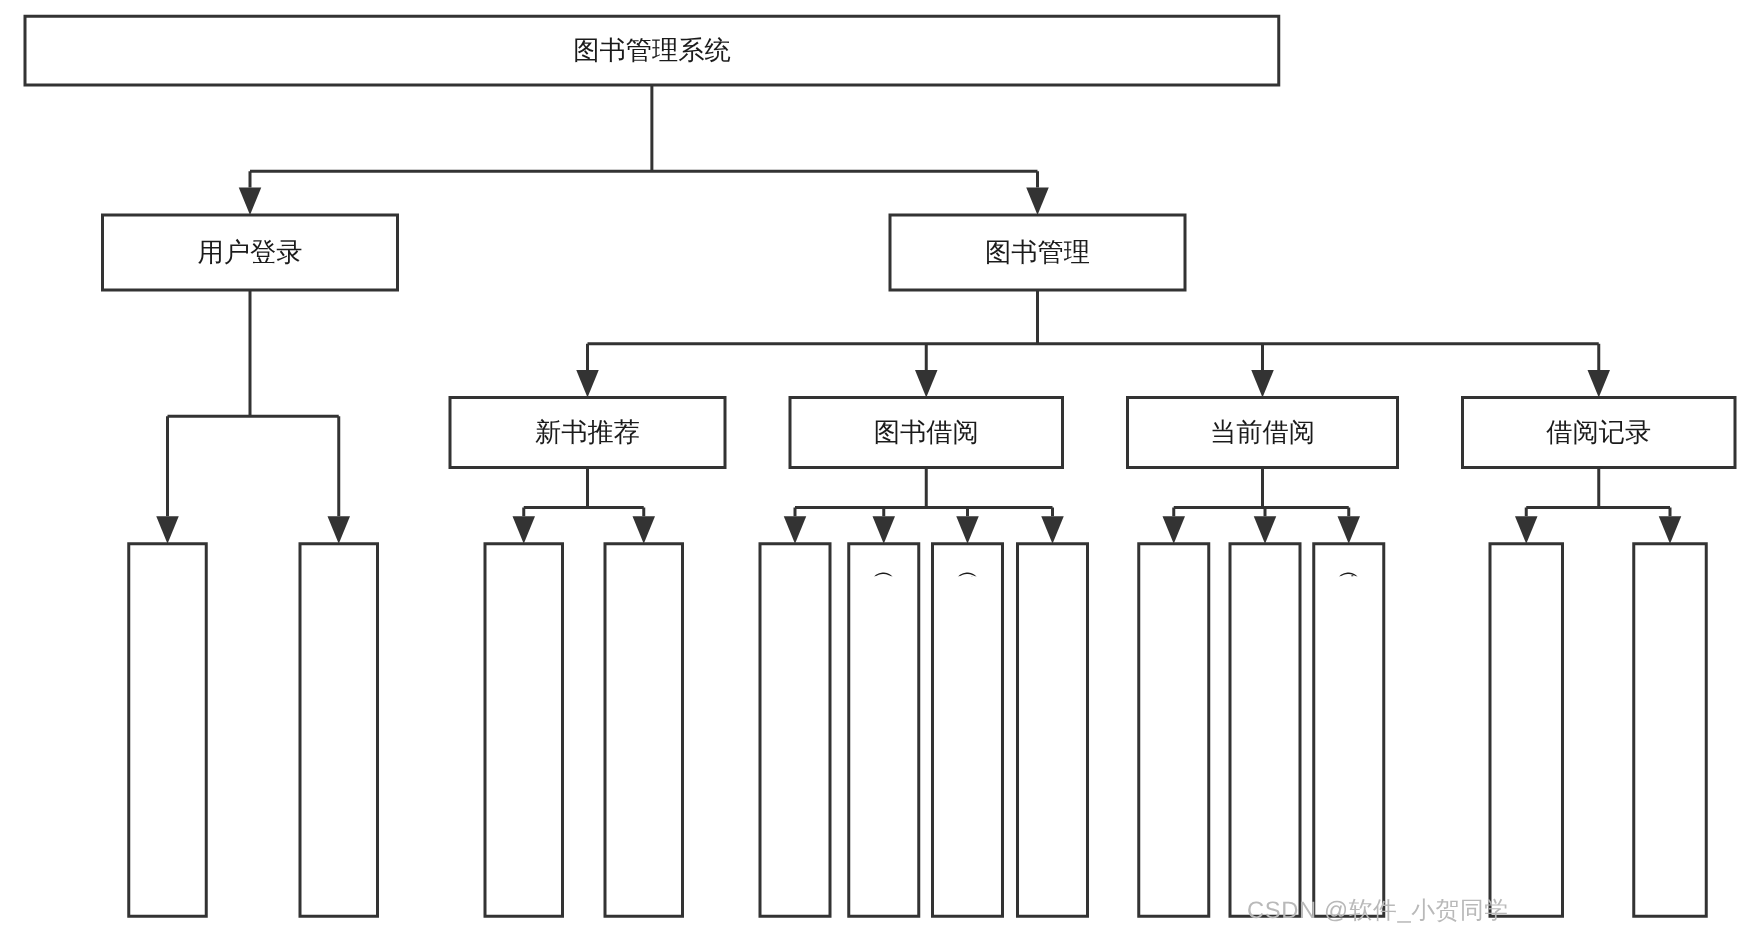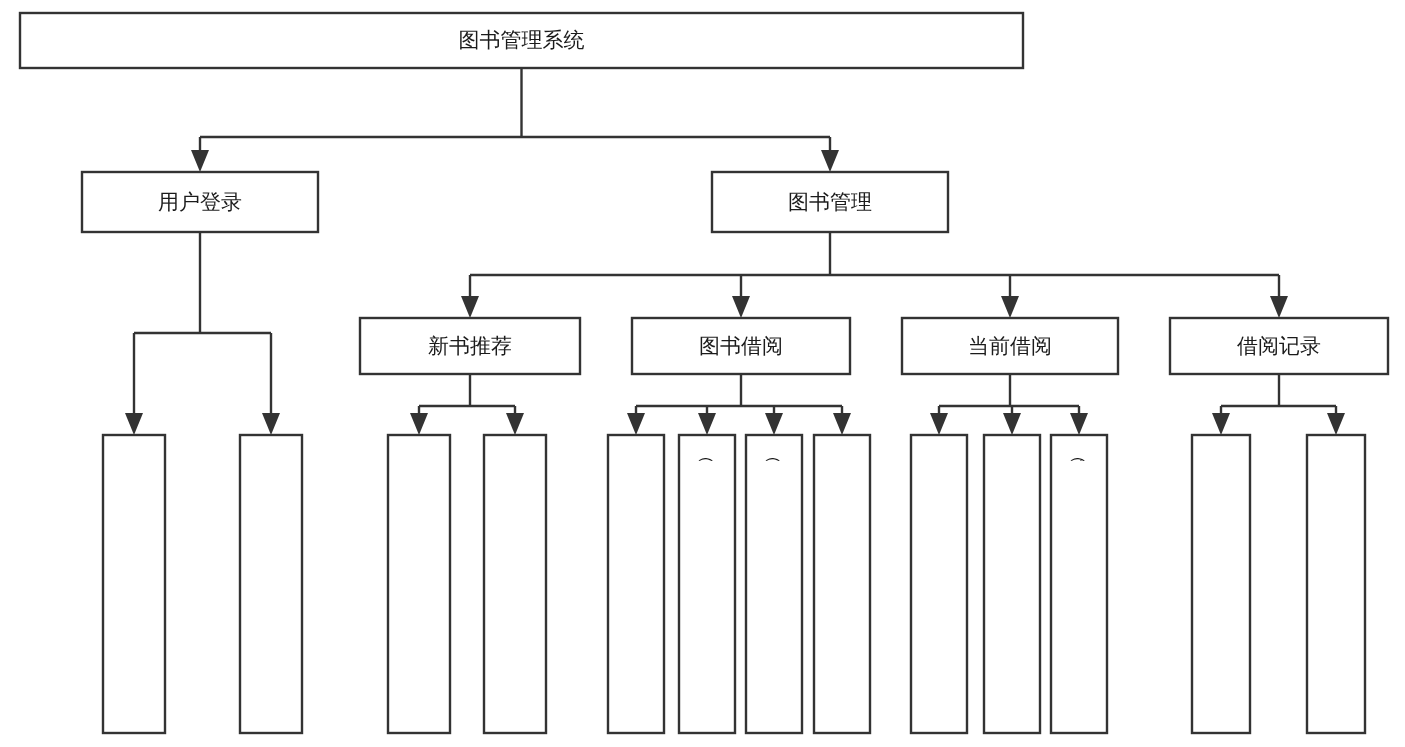--- a/index.html
+++ b/index.html
@@ -208,13 +208,14 @@
       <div class="vlabel-wrap top" style="left: 1051px; top: 435px; width: 56px; height: 298px;">
         <div class="node-label-v" style="padding-top: 8px;">确认归还（管理员）</div>
       </div>
       <div class="vlabel-wrap top" style="left: 1192px; top: 435px; width: 58px; height: 298px;">
         <div class="node-label-v" style="padding-top: 8px;">新增借阅记录</div>
       </div>
       <div class="vlabel-wrap top" style="left: 1307px; top: 435px; width: 58px; height: 298px;">
         <div class="node-label-v" style="padding-top: 8px;">查询借阅记录</div>
       </div>
     </div>
+  <div class="watermark">CSDN @软件_小贺同学</div>
 </div>
 
 </body></html>

